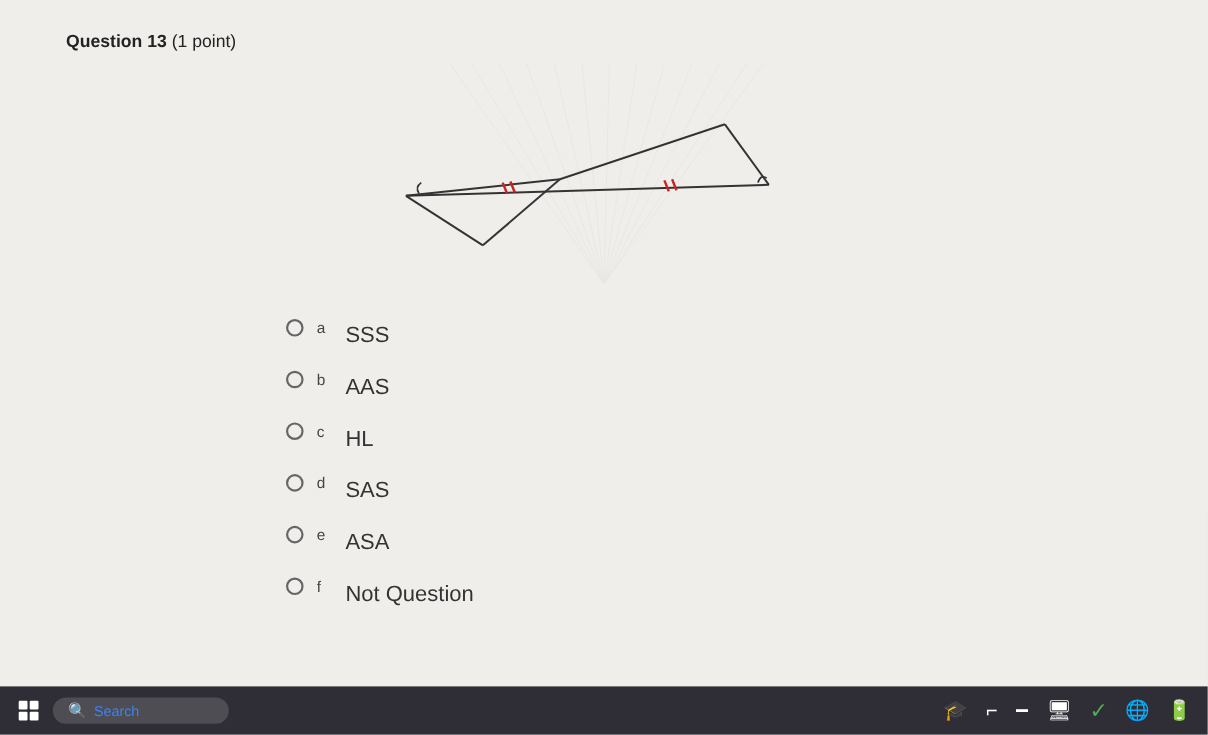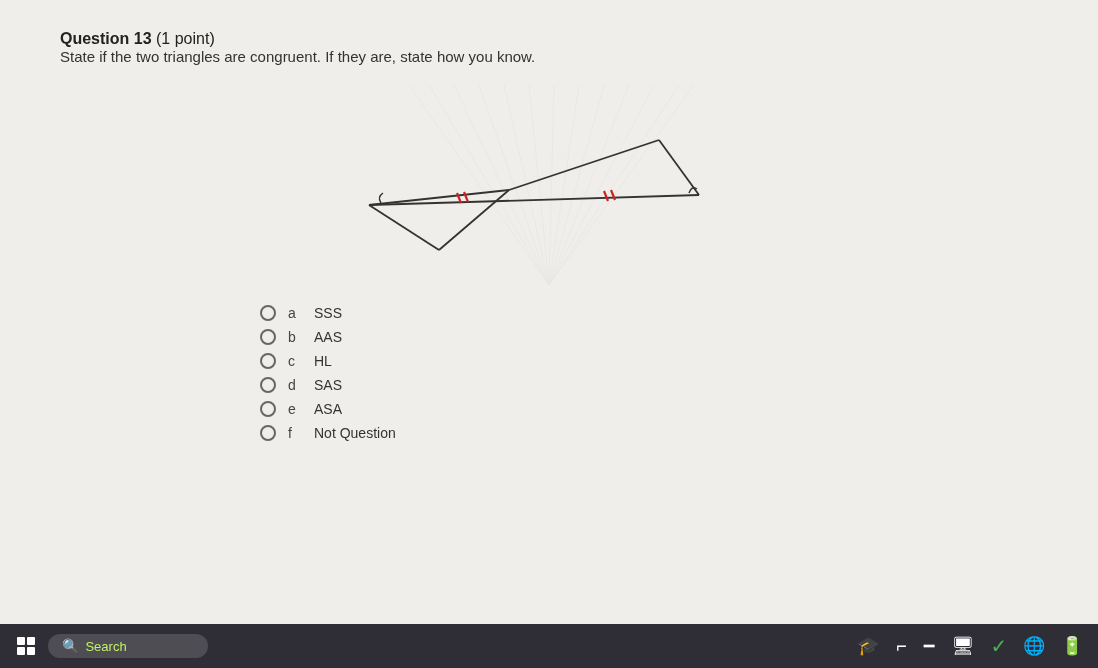--- a/index.html
+++ b/index.html
@@ -18,20 +18,21 @@
       left: 0;
       right: 0;
       bottom: 44px;
       background: #f0eeeb;
       padding: 30px 60px;
     }
 
     .question-header {
       font-size: 16px;
       color: #222;
+      margin-bottom: 10px;
     }
 
     .question-header strong {
       font-weight: bold;
     }
 
     .question-text {
       font-size: 15px;
       color: #333;
       margin-bottom: 20px;
@@ -75,22 +76,23 @@
       cursor: pointer;
     }
 
     .option-label {
       font-size: 14px;
       color: #444;
       min-width: 14px;
     }
 
     .option-text {
-      font-size: 14px;
+      font-size: 20px;
       color: #333;
+      margin-top: 16px;
     }
 
     
     .taskbar {
       position: absolute;
       bottom: 0;
       left: 0;
       right: 0;
       height: 44px;
       background: rgba(30, 30, 40, 0.92);
@@ -127,21 +129,21 @@
       align-items: center;
       background: rgba(255,255,255,0.15);
       border-radius: 16px;
       padding: 4px 14px;
       gap: 6px;
       cursor: pointer;
       min-width: 160px;
     }
 
     .search-bar-text {
-      color: #bef264;
+      color: #3b82f6;
       font-size: 13px;
     }
 
     .taskbar-right {
       margin-left: auto;
       display: flex;
       align-items: center;
       gap: 8px;
     }
 
@@ -172,21 +174,20 @@
 </head>
 <body>
 
 <div class="main-content">
 
   <div class="question-header">
     <strong>Question 13</strong>
     <span>(1 point)</span>
   </div>
 
-  <div class="question-text">State if the two triangles are congruent. If they are, state how you know.</div>
 
   <div class="diagram-area">
 
     <svg class="watermark-lines" viewBox="0 0 300 200" xmlns="http://www.w3.org/2000/svg">
       <g stroke="#888" stroke-width="0.8" opacity="0.5">
         <line x1="150" y1="200" x2="10" y2="0"></line>
         <line x1="150" y1="200" x2="30" y2="0"></line>
         <line x1="150" y1="200" x2="55" y2="0"></line>
         <line x1="150" y1="200" x2="80" y2="0"></line>
         <line x1="150" y1="200" x2="105" y2="0"></line>

